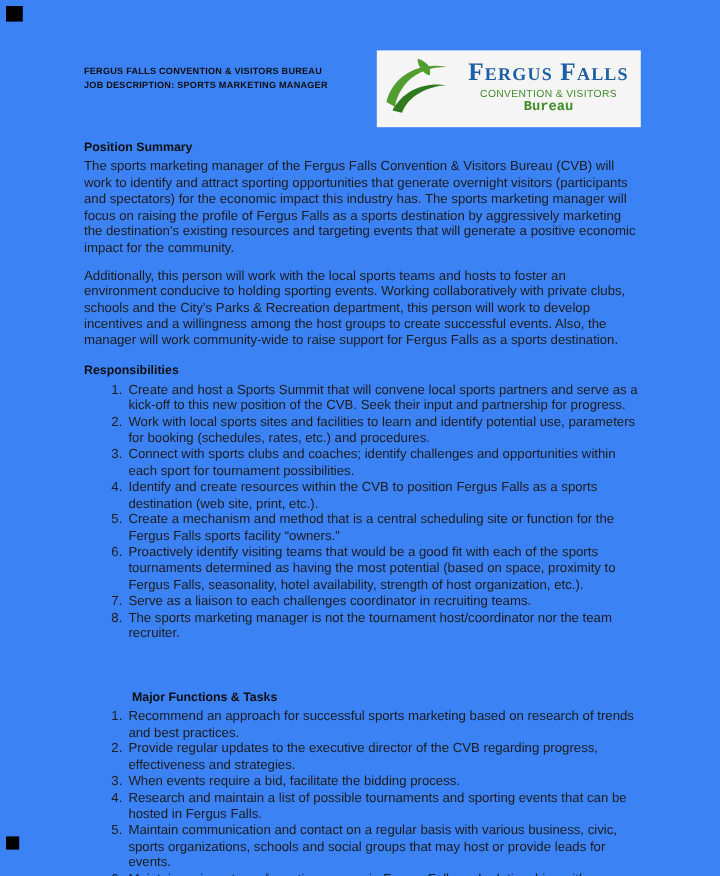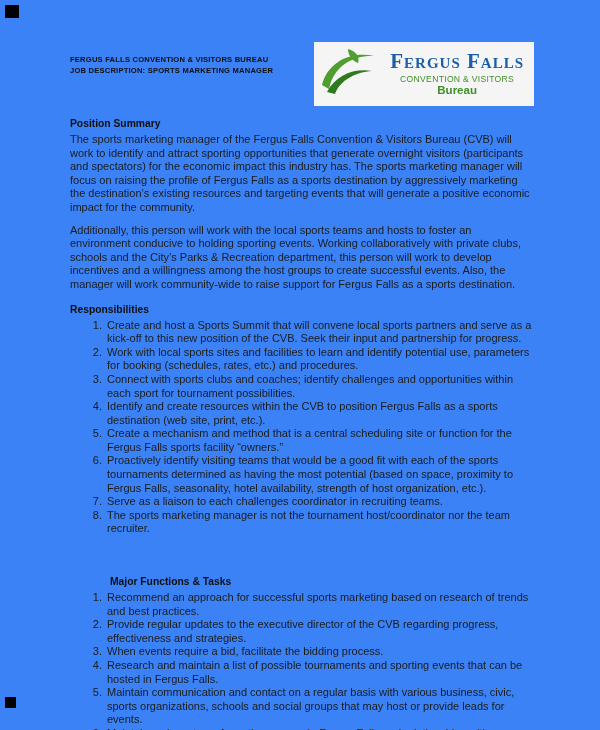--- a/index.html
+++ b/index.html
@@ -17,21 +17,21 @@
   .doc-header { display:flex; justify-content:space-between; align-items:flex-start; }
   .meta { font-size:7.6px; font-weight:bold; line-height:11px; letter-spacing:0.2px; color:#0f0f0f; padding-top:8px; }
 
   .logo { display:flex; align-items:center; gap:14px; background:#f5f5f5; padding:5px 10px 7px 4px; margin-top:-4px; }
   .logo-text { text-align:center; }
   .logo-title {
     font-family:"Liberation Serif",serif; font-variant:small-caps; font-weight:bold;
     font-size:21px; line-height:21px; color:var(--logo-blue,#1d5fa7); letter-spacing:1px;
   }
   .logo-sub1 { font-size:8.6px; font-weight:normal; color:var(--logo-green,#3f8f27); letter-spacing:0.3px; margin-top:2px; }
-  .logo-sub2 { font-family:Liberation Sans, sans-serif; font-size:11.5px; font-weight:bold; color:var(--logo-green,#3f8f27); }
+  .logo-sub2 { font-family:Liberation Mono, monospace; font-size:11.5px; font-weight:bold; color:var(--logo-green,#3f8f27); }
 
   h2 { font-size:10.3px; color:#0f0f0f; margin-top:12px; margin-bottom:4px; }
   h2.first { }
   h2.spaced { margin-top:40px;padding-left:40px; }
   p  { font-size:11px; line-height:13.6px; margin-bottom:9px; }
   ol { font-size:11px; line-height:13.6px; margin:1px 0 0 0; padding-left:35px; }
   li { padding-left:2px; }
 </style>
 </head>
 <body>

